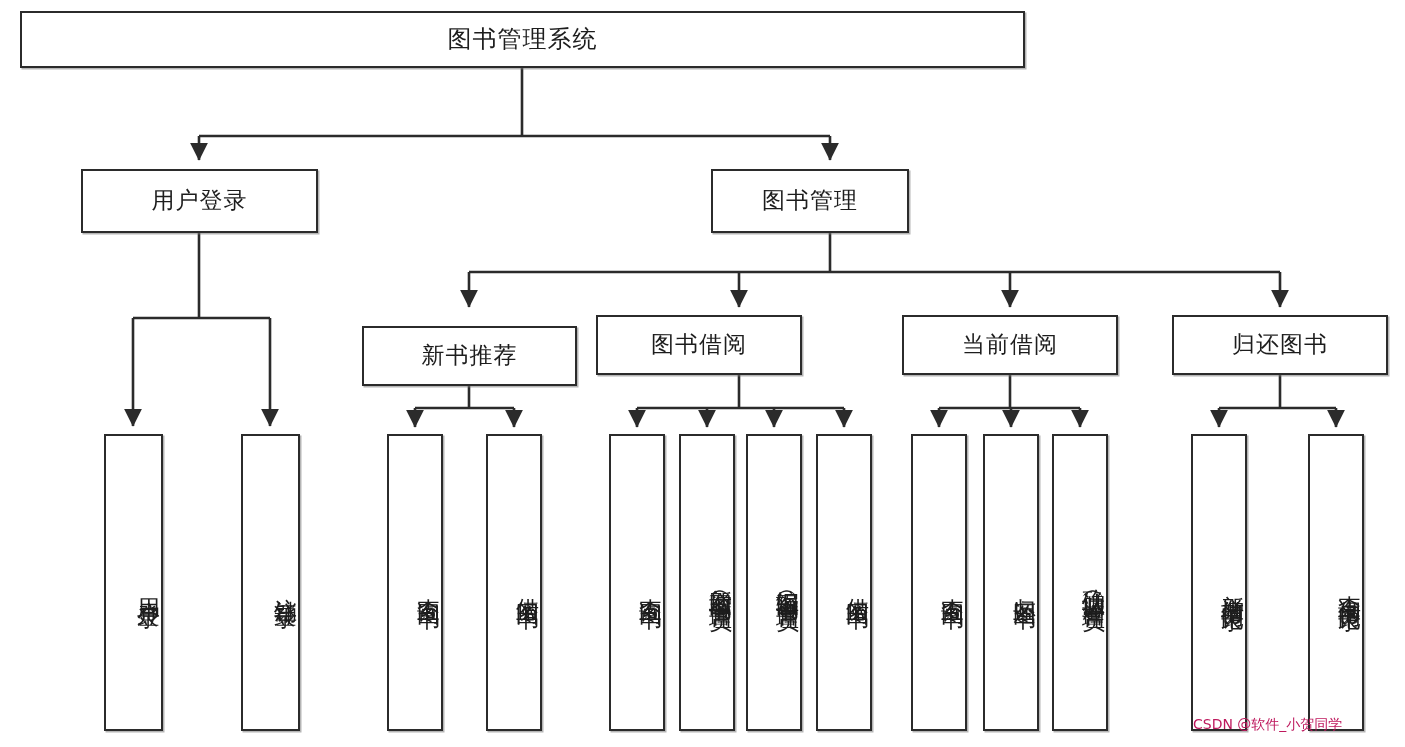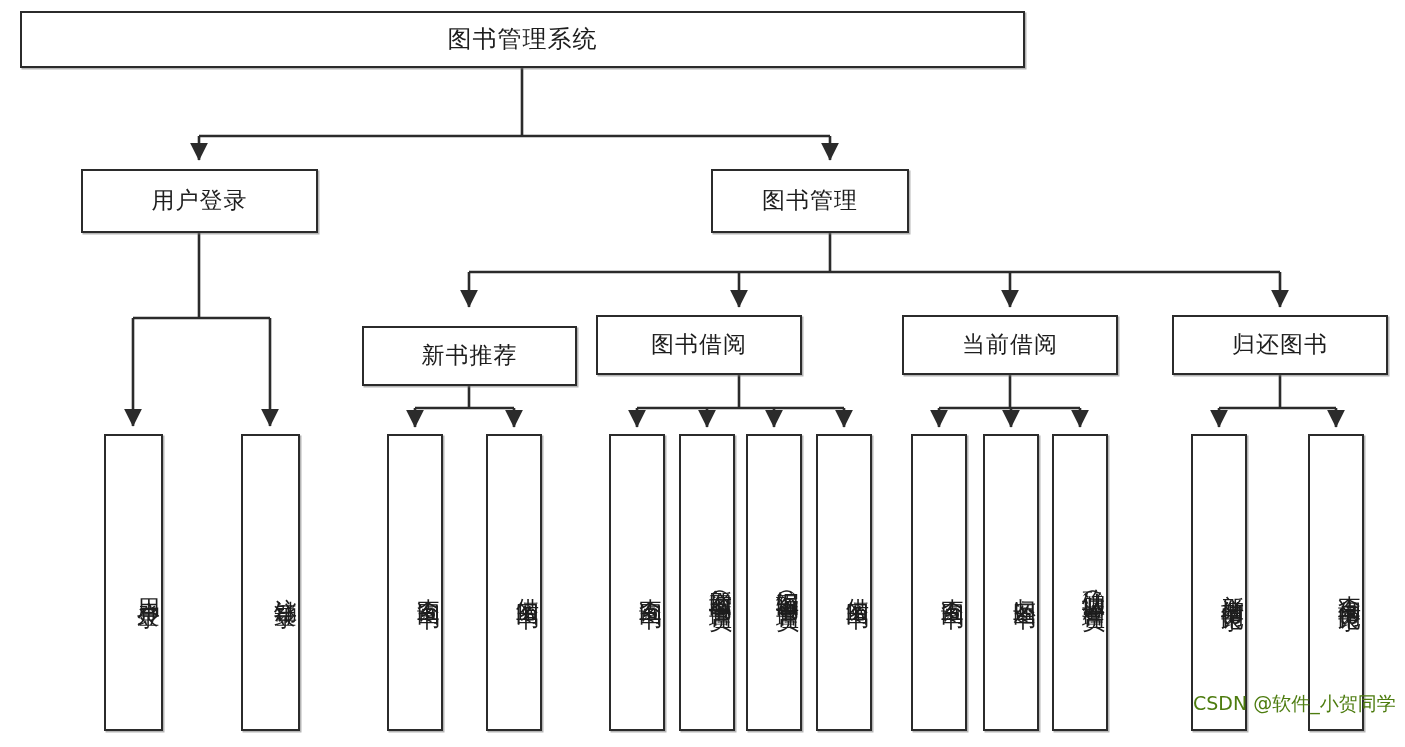--- a/index.html
+++ b/index.html
@@ -52,23 +52,23 @@
     padding-top: 6px;
     white-space: nowrap;
     overflow: hidden;
   }
   .node-v.tall {
     padding-top: 4px;
   }
   #watermark {
     position: absolute;
     left: 1193px;
-    top: 691px;
-    font-size: 19px;
-    color: #4d7c0f;
+    top: 716px;
+    font-size: 14px;
+    color: #be185d;
     white-space: nowrap;
     pointer-events: none;
     font-family: "DejaVu Sans", "Liberation Sans", sans-serif;
   }
   svg line, svg polygon, svg path {
     shape-rendering: geometricPrecision;
   }
 </style>
 </head>
 <body>

